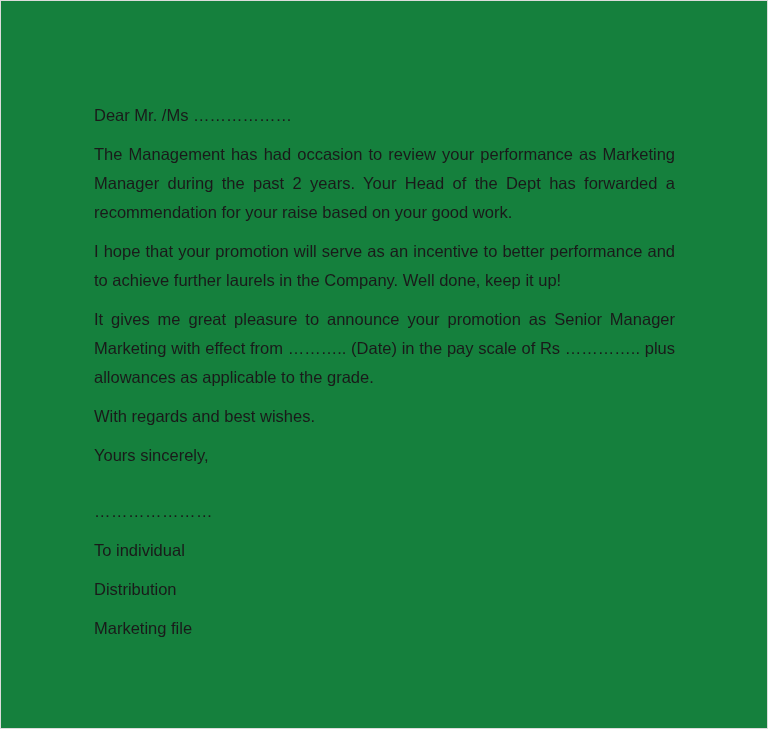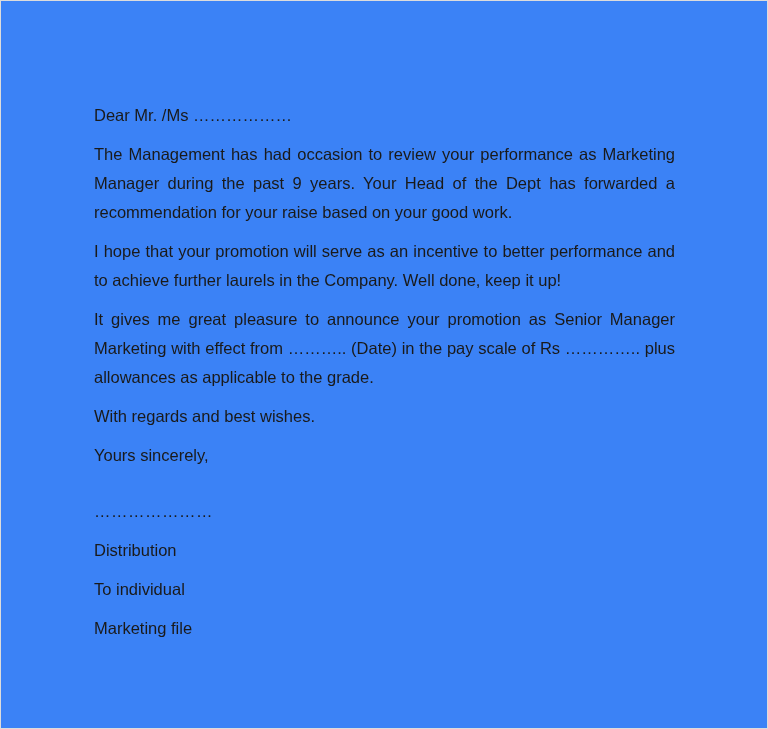--- a/index.html
+++ b/index.html
@@ -13,21 +13,21 @@
       position: relative;
       overflow: hidden;
     }
     .page {
       position: absolute;
       left: 0;
       top: 0;
       width: 766px;
       height: 727px;
       border: 1px solid #dcdcdc;
-      background: #3b82f6;
+      background: #15803d;
     }
     .content {
       position: absolute;
       left: 93px;
       top: 100px;
       width: 581px;
       font-family: "Liberation Sans", sans-serif;
       font-size: 16.5px;
       color: #1a1a1a;
     }
@@ -49,31 +49,31 @@
       letter-spacing: 0.5px;
     }
   </style>
 </head>
 <body>
 
 <div class="page">
   <div class="content">
     <p class="single gap10">Dear Mr. /Ms ………………</p>
 
-    <p class="para">The Management has had occasion to review your performance as Marketing Manager during the past 9 years. Your Head of the Dept has forwarded a recommendation for your raise based on your good work.</p>
+    <p class="para">The Management has had occasion to review your performance as Marketing Manager during the past 2 years. Your Head of the Dept has forwarded a recommendation for your raise based on your good work.</p>
 
     <p class="para">I hope that your promotion will serve as an incentive to better performance and to achieve further laurels in the Company. Well done, keep it up!</p>
 
     <p class="para">It gives me great pleasure to announce your promotion as Senior Manager Marketing with effect from ……….. (Date) in the pay scale of Rs ………….. plus allowances as applicable to the grade.</p>
 
     <p class="single gap10">With regards and best wishes.</p>
 
     <p class="single gap12">Yours sincerely,</p>
 
     <p class="single gap10 dots">…………………</p>
 
+    <p class="single gap10">To individual</p>
+
     <p class="single gap10">Distribution</p>
-
-    <p class="single gap10">To individual</p>
 
     <p class="single">Marketing file</p>
   </div>
 </div>
 
 </body></html>

